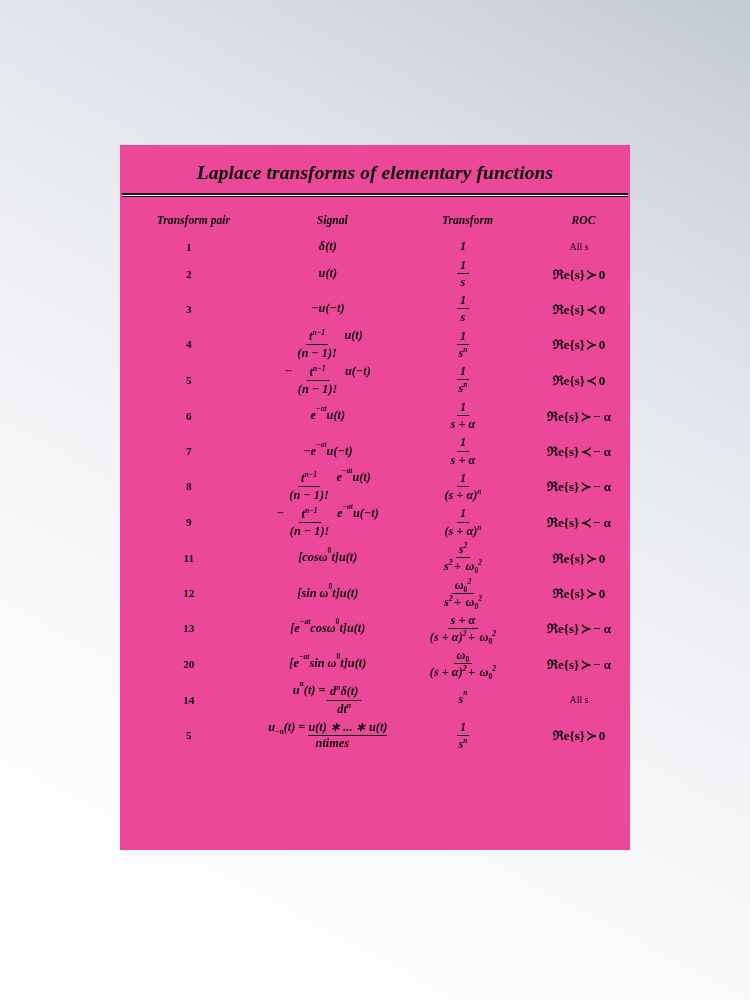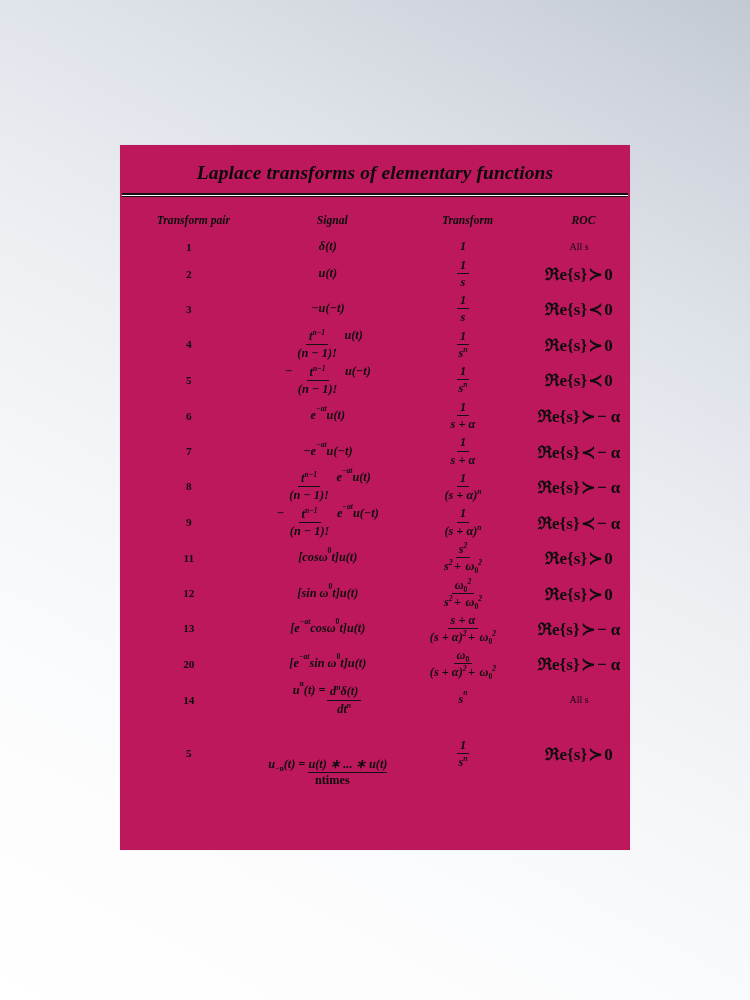--- a/index.html
+++ b/index.html
@@ -28,21 +28,21 @@
         #fafbfc 74%,
         #fdfdfe 86%,
         #ffffff 100%);
   }
   #poster {
     position: absolute;
     left: 120px;
     top: 145px;
     width: 510px;
     height: 705px;
-    background: #be185d;
+    background: #ec4899;
     box-shadow: 0 0 1px rgba(0,0,0,0.18);
     overflow: hidden;
   }
   .title {
     text-align: center;
     font-weight: bold;
     font-style: italic;
     font-size: 19.5px;
     color: #0a0a0a;
     letter-spacing: 0.1px;
@@ -97,21 +97,21 @@
     font-style: normal;
   }
   td.sig, td.tr {
     font-style: italic;
     font-weight: bold;
     font-size: 12.3px;
     white-space: nowrap;
   }
   td.roc {
     font-weight: bold;
-    font-size: 17px;
+    font-size: 13px;
     white-space: nowrap;
   }
   td.roc.plain {
     font-weight: normal;
     font-style: normal;
     font-size: 10px;
   }
   
   .mrow {
     display: inline-flex;
@@ -128,21 +128,21 @@
   }
   .frac > .num {
     padding: 0 3px 1px 3px;
     border-bottom: 1.1px solid #111;
     line-height: 1.15;
   }
   .frac > .den {
     padding: 1px 3px 0 3px;
     line-height: 1.15;
   }
-  .frac.nobar > .num { border-bottom: none; margin-top: 37px; }
+  .frac.nobar > .num { border-bottom: none; }
   sup.ex {
     font-size: 0.62em;
     vertical-align: super;
     line-height: 0;
     font-style: italic;
   }
   sub.sb {
     font-size: 0.62em;
     vertical-align: sub;
     line-height: 0;
@@ -488,21 +488,21 @@
       </tr>
 
       <tr>
         <td class="pair">5</td>
         <td class="sig">
           <span class="mrow">
             <span class="frac nobar">
               <span class="num">
                 <span>u</span><sub class="sb">−n</sub><span>(t) = </span><span style="border-bottom:1.1px solid #111;padding-bottom:1px;">u(t) ∗ ... ∗ u(t)</span>
               </span>
-              <span class="den roman" style="margin-left:9px;">ntimes</span>
+              <span class="den roman" style="font-style:italic;margin-left:9px;">ntimes</span>
             </span>
           </span>
         </td>
         <td class="tr">
           <span class="frac">
             <span class="num">1</span>
             <span class="den"><span>s</span><sup class="ex">n</sup></span>
           </span>
         </td>
         <td class="roc">

